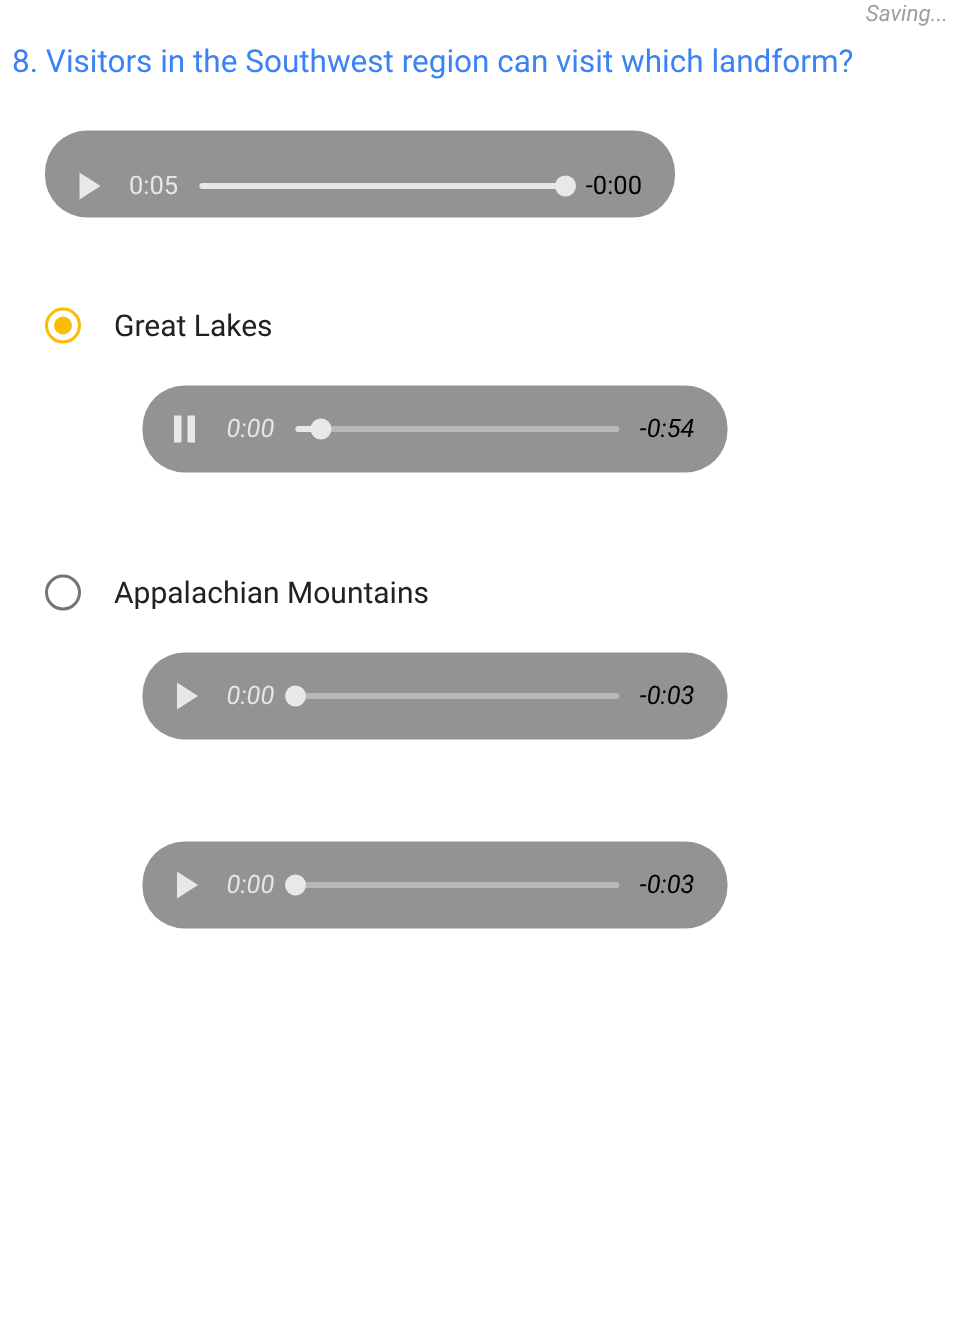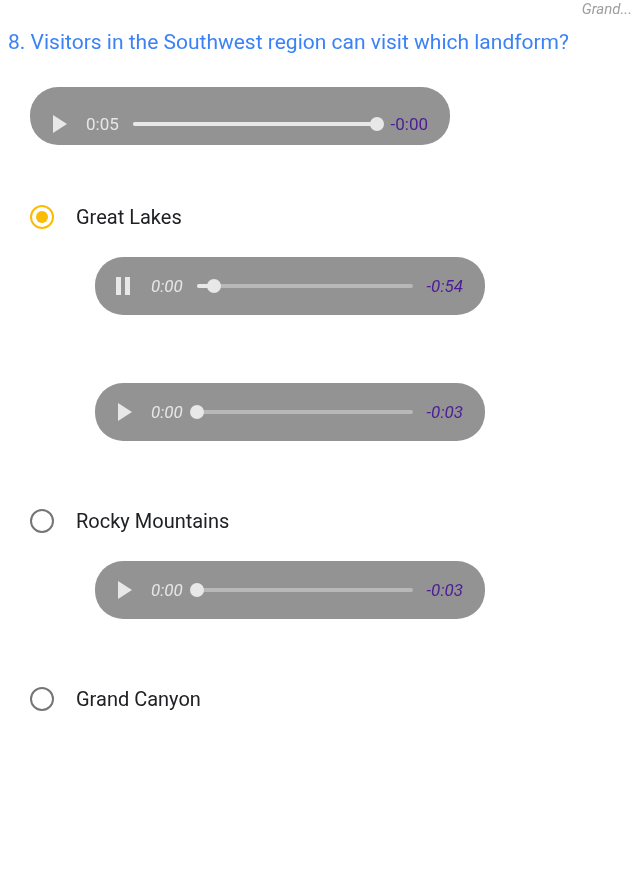--- a/index.html
+++ b/index.html
@@ -135,33 +135,33 @@
     .progress-thumb {
       width: 14px;
       height: 14px;
       background: #e8e8e8;
       border-radius: 50%;
       position: absolute;
       top: 50%;
       transform: translate(-50%, -50%);
     }
     .time-remaining {
-      color: #4c1d95;
+      color: #000000;
       font-size: 17px;
       flex-shrink: 0;
       text-align: center;
     }
     .option-block {
       margin-bottom: 68px;
     }
   </style>
 </head>
 <body>
 
-<div class="status-text">Grand...</div>
+<div class="status-text">Saving...</div>
 
 <div class="question-text">
   <span>8.</span>
   <span>Visitors in the Southwest region can visit which landform?</span>
 </div>
 
 <div class="question-audio">
   <div class="play-btn">
       <div class="play-triangle"></div>
     </div>
@@ -186,55 +186,49 @@
             <div class="pause-bar"></div>
             <div class="pause-bar"></div>
           </div>
       </div>
       <div class="time-current">0:00</div>
       <div class="progress-track">
         <div class="progress-fill" style="width:8%"></div>
         <div class="progress-thumb" style="left:8%"></div>
       </div>
       <div class="time-remaining">-0:54</div>
+    </div>
+  </div>
+
+  <div class="option-block">
+    <div class="option-row">
+      <div class="radio"></div>
+      <div class="option-label">Appalachian Mountains</div>
+    </div>
+    <div class="option-audio">
+      <div class="play-btn">
+          <div class="play-triangle"></div>
+        </div>
+      <div class="time-current">0:00</div>
+      <div class="progress-track">
+        <div class="progress-fill" style="width:0%"></div>
+        <div class="progress-thumb" style="left:0%"></div>
+      </div>
+      <div class="time-remaining">-0:03</div>
     </div>
   </div>
 
   <div class="option-block">
     <div class="option-audio">
       <div class="play-btn">
           <div class="play-triangle"></div>
         </div>
       <div class="time-current">0:00</div>
       <div class="progress-track">
         <div class="progress-fill" style="width:0%"></div>
         <div class="progress-thumb" style="left:0%"></div>
       </div>
       <div class="time-remaining">-0:03</div>
     </div>
   </div>
 
-  <div class="option-block">
-    <div class="option-row">
-      <div class="radio"></div>
-      <div class="option-label">Rocky Mountains</div>
-    </div>
-    <div class="option-audio">
-      <div class="play-btn">
-          <div class="play-triangle"></div>
-        </div>
-      <div class="time-current">0:00</div>
-      <div class="progress-track">
-        <div class="progress-fill" style="width:0%"></div>
-        <div class="progress-thumb" style="left:0%"></div>
-      </div>
-      <div class="time-remaining">-0:03</div>
-    </div>
-  </div>
-
-  <div class="option-block">
-    <div class="option-row">
-      <div class="radio"></div>
-      <div class="option-label">Grand Canyon</div>
-    </div>
-  </div>
 
 </div>
 
 </body></html>

